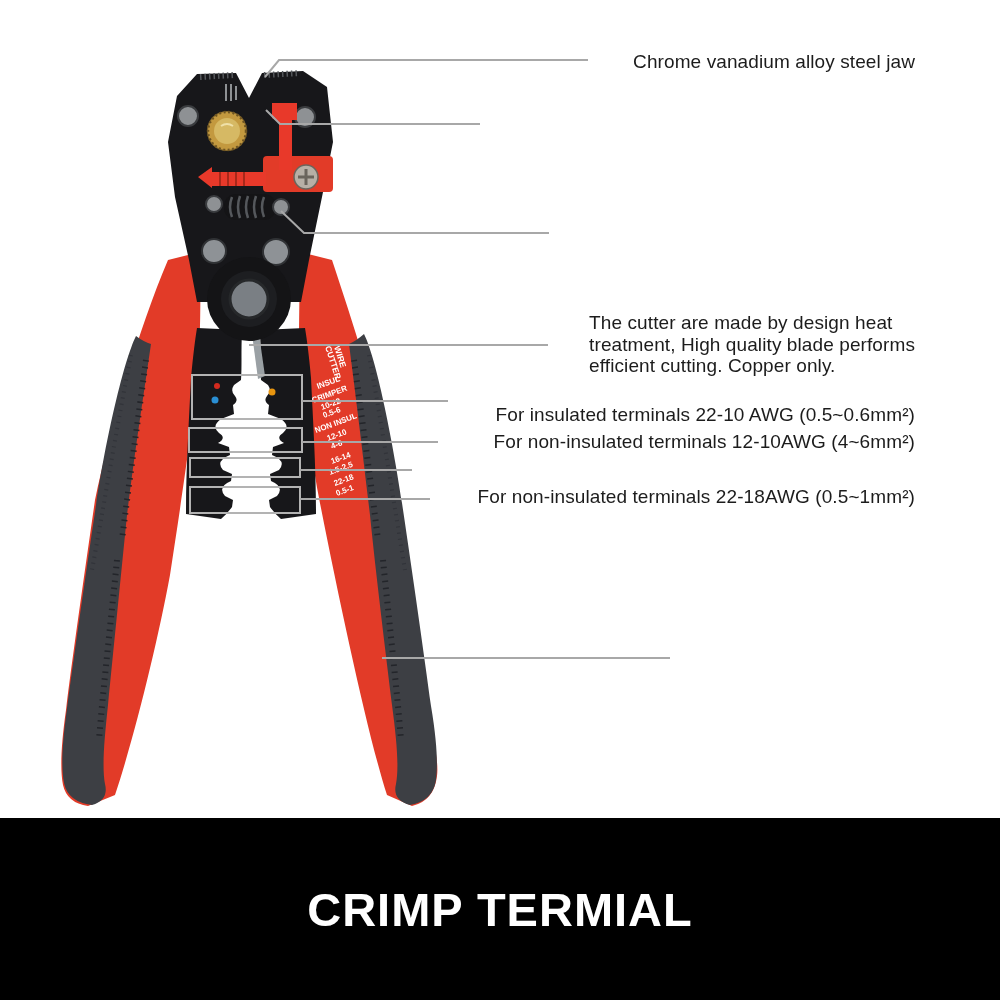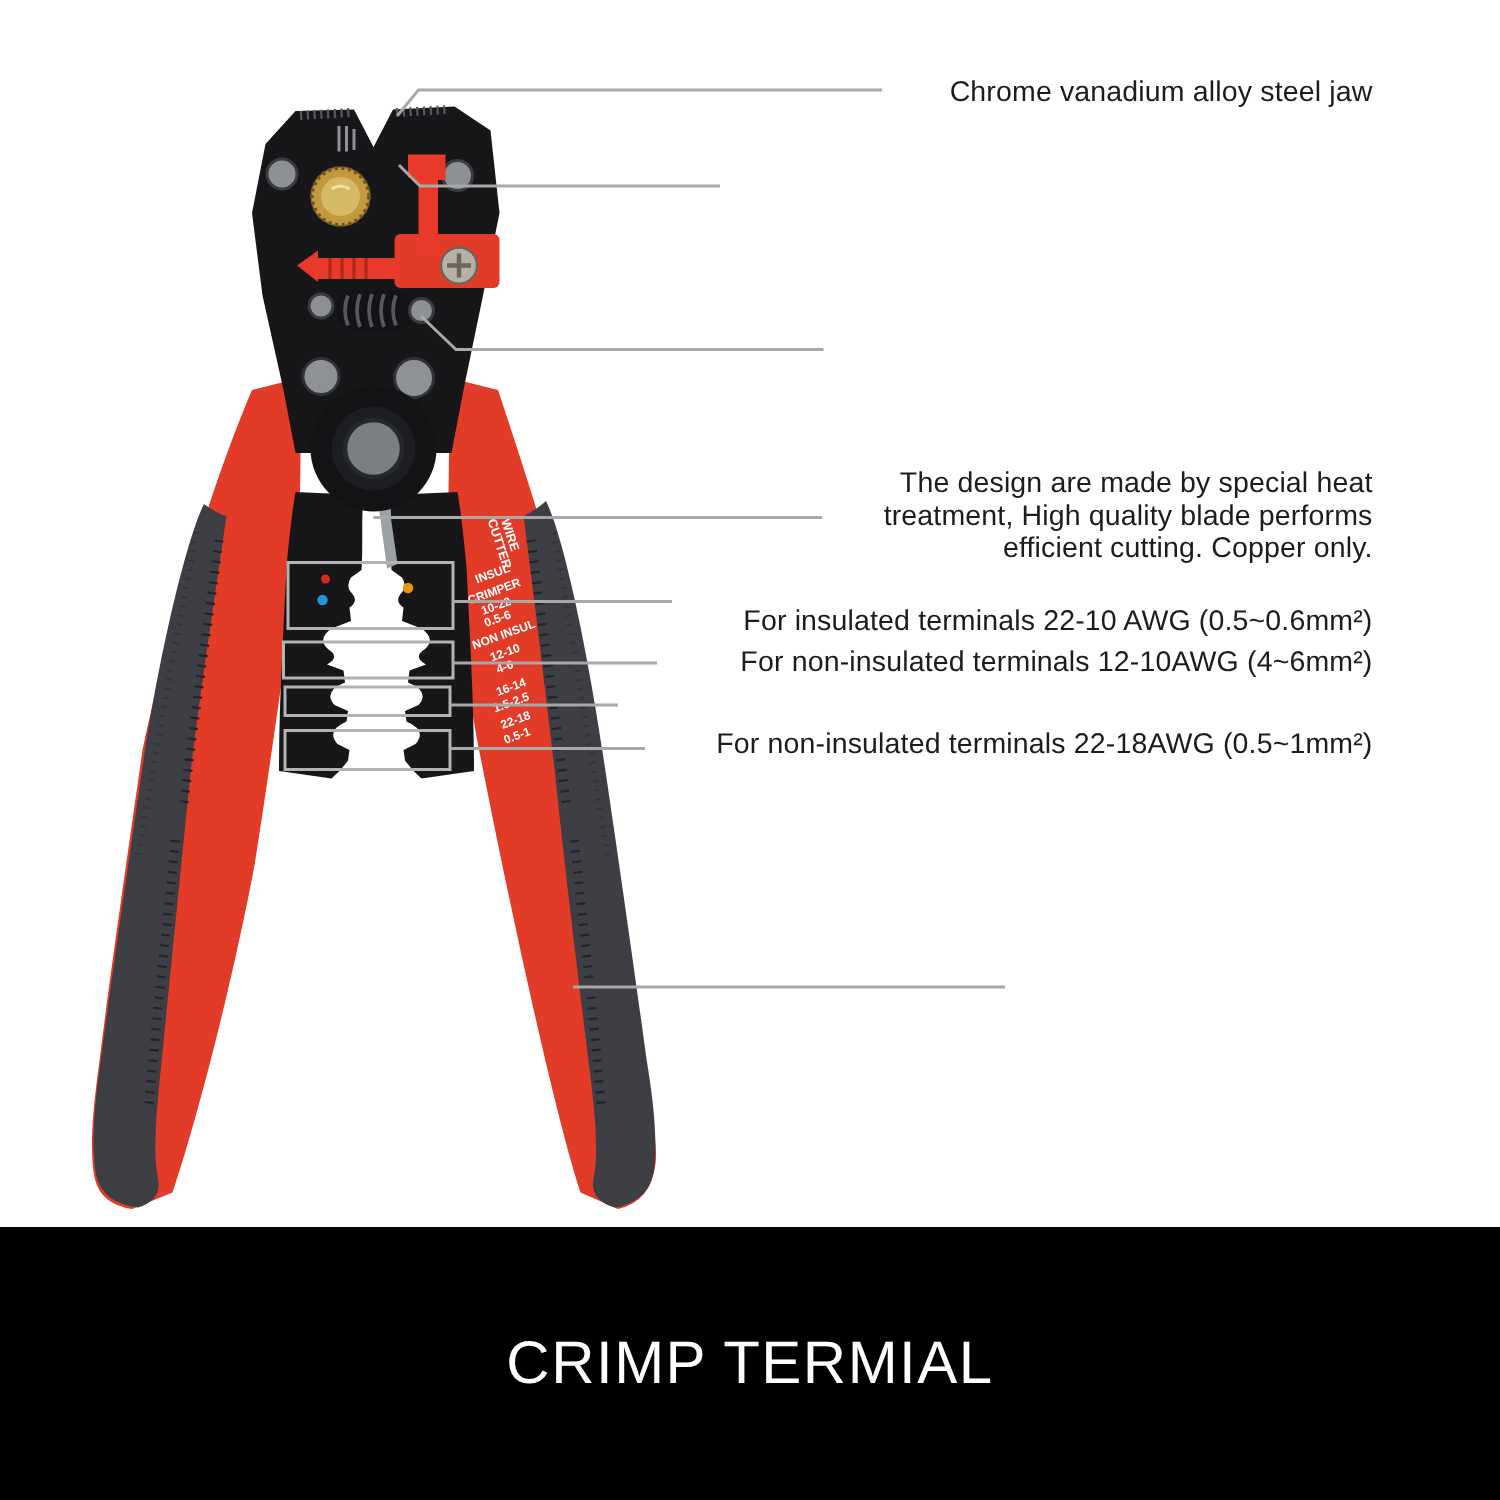--- a/index.html
+++ b/index.html
@@ -3,30 +3,30 @@
 <meta charset="utf-8">
 <style>
   html,body{margin:0;padding:0;background:#ffffff;}
   #stage{
     position:relative;width:1000px;height:1000px;margin:0 auto;
     background:#ffffff;overflow:hidden;
     font-family:"Liberation Sans", sans-serif;
   }
   #tool-svg{position:absolute;left:0;top:0;width:1000px;height:1000px;}
   .callout{
-    position:absolute;right:85px;text-align:right;
+    position:absolute;right:85px;text-align:left;
     color:#1c1c1c;font-size:19px;line-height:21.5px;
     white-space:pre-line;letter-spacing:0.1px;
   }
   #banner{
     position:absolute;left:0;top:818px;width:1000px;height:182px;
     display:flex;align-items:center;justify-content:center;
   }
   #banner-title{
-    font-size:40px;font-weight:normal;letter-spacing:1px;
+    font-size:47px;font-weight:bold;letter-spacing:1px;
     font-family:"Liberation Sans", sans-serif;
   }
   .handle-print{
     font-family:"Liberation Sans", sans-serif;
     font-size:8px;font-weight:bold;fill:#ffffff;
   }
   .wirecut{font-size:8.5px;}
 </style>
 </head>
 <body>
@@ -199,21 +199,21 @@
       <polyline points="249,345 548,345"></polyline>
       <polyline points="302,401 448,401"></polyline>
       <polyline points="302,442 438,442"></polyline>
       <polyline points="300,470 412,470"></polyline>
       <polyline points="300,499 430,499"></polyline>
       <polyline points="382,658 670,658"></polyline>
     </g>
   </svg>
 
   <div class="callout" style="top:51px">Chrome vanadium alloy steel jaw</div>
-  <div class="callout" style="top:312px">The design are made by special heat
+  <div class="callout" style="top:312px">The cutter are made by design heat
 treatment, High quality blade performs
 efficient cutting. Copper only.</div>
   <div class="callout" style="top:404px">For insulated terminals 22-10 AWG (0.5~0.6mm²)</div>
   <div class="callout" style="top:431px">For non-insulated terminals 12-10AWG (4~6mm²)</div>
   <div class="callout" style="top:486px">For non-insulated terminals 22-18AWG (0.5~1mm²)</div>
 
   <div id="banner" style="background: rgb(0, 0, 0);">
     <span id="banner-title" style="color: rgb(255, 255, 255);">CRIMP TERMIAL</span>
   </div>
 

